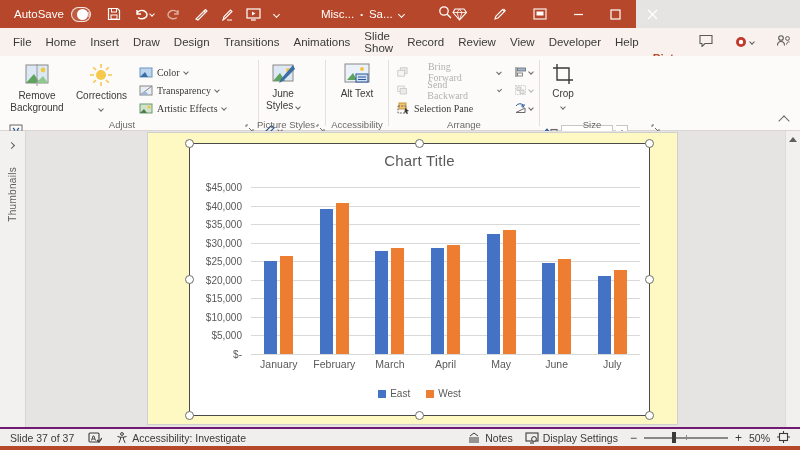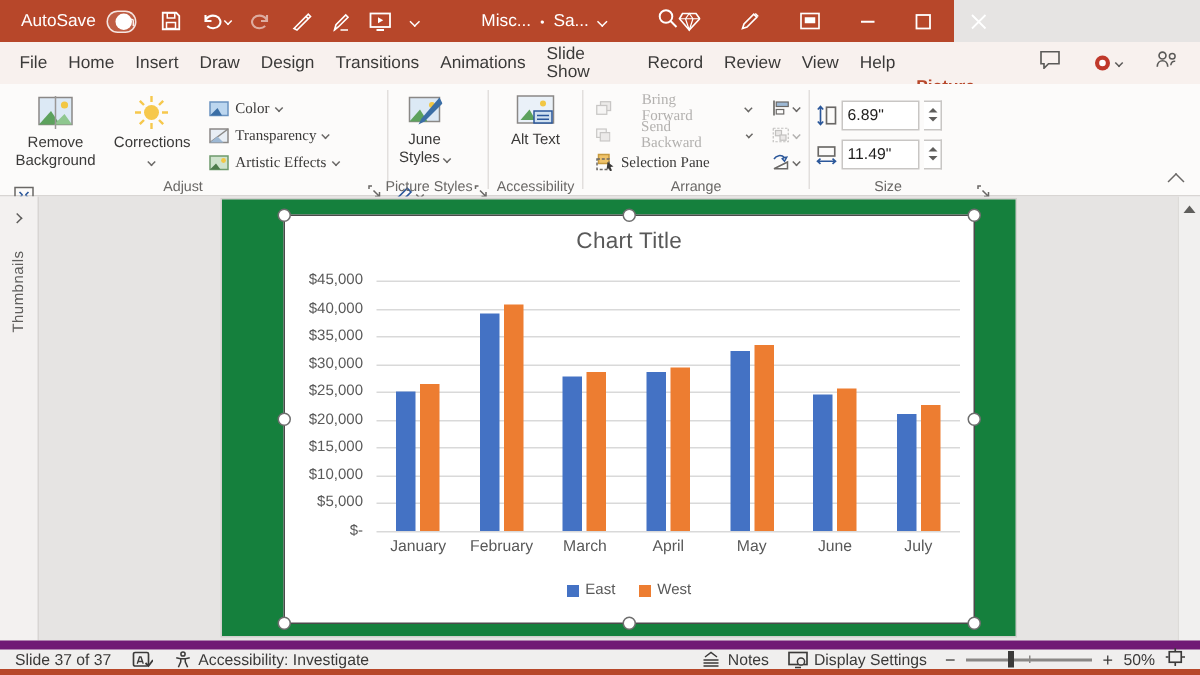--- a/index.html
+++ b/index.html
@@ -64,21 +64,21 @@
   .spin .dn { border-top:3.5px solid #5f5e5c; }
 
   
   .workspace { position:absolute; left:0; top:131px; width:800px; height:296px; background:#e6e4e3; }
   .thumb-rail { position:absolute; left:0; top:0; width:26px; height:296px; background:#f3f1f0;
     border-right:1px solid #d8d5d3; }
   .thumb-rail .rail-chev { position:absolute; left:9px; top:12px; width:5px; height:5px;
     border-right:1.3px solid #5f5e5c; border-bottom:1.3px solid #5f5e5c; transform:rotate(-45deg); }
   .thumb-rail .rail-label { position:absolute; left:7px; top:36px; font-size:10px; color:#5f5e5c;
     writing-mode:vertical-rl; transform:rotate(180deg); letter-spacing:.3px; }
-  .slide { position:absolute; left:148px; top:2px; width:529px; height:291px; background:#15803d;
+  .slide { position:absolute; left:148px; top:2px; width:529px; height:291px; background:#fef9c3;
     box-shadow:0 0 0 1px #d2d0ce; }
   .vscroll { position:absolute; right:0; top:0; width:15px; height:296px; background:#f1f0ef;
     border-left:1px solid #dddbd9; }
   .vscroll .sbtn { position:absolute; left:0; top:1px; width:14px; height:15px; background:#f1f0ef;
     display:flex; align-items:center; justify-content:center; }
   .vscroll .sbtn i { width:0; height:0; border-left:4px solid transparent; border-right:4px solid transparent;
     border-bottom:5px solid #5f5e5c; }
 
   
   .chart-frame { position:absolute; left:41px; top:10px; width:461px; height:273px;
@@ -95,21 +95,21 @@
   .bgroup { flex:1; display:flex; align-items:flex-end; justify-content:center; gap:3px; }
   .bar { width:13px; }
   .xlabels { position:absolute; left:61px; top:214px; width:389px; display:flex; }
   .xlabels span { flex:1; text-align:center; font-size:10.5px; color:#595959; }
   .legend { position:absolute; left:0; right:0; top:244px; display:flex; justify-content:center; gap:16px; }
   .legend .litem { display:flex; align-items:center; gap:4px; font-size:10px; color:#595959; }
   .legend .swatch { width:8px; height:8px; }
 
   
   .statusbar { position:absolute; left:0; top:427px; width:800px; height:19px; background:#f0efee;
-    border-top:6px solid #701a75; display:flex; align-items:center; font-size:10.5px; color:#3b3a39;gap:36px; }
+    border-top:2px solid #701a75; display:flex; align-items:center; font-size:10.5px; color:#3b3a39;gap:36px; }
   .sb-left { display:flex; align-items:center; gap:14px; margin-left:10px; }
   .sb-item { display:flex; align-items:center; gap:4px; }
   .sb-right { margin-left:auto; display:flex; align-items:center; gap:12px; margin-right:10px; }
   .zoomctrl { display:flex; align-items:center; gap:7px; }
   .zslider { position:relative; width:84px; height:11px; }
   .zslider .track { position:absolute; left:0; right:0; top:5px; height:1.5px; background:#8a8886; }
   .zslider .tick { position:absolute; left:50%; top:3px; width:1px; height:5px; background:#8a8886; }
   .zslider .zthumb { position:absolute; left:28px; top:0; width:4px; height:11px; background:#3b3a39; }
   .zminus,.zplus { font-size:12px; color:#3b3a39; }
   .winedge { position:absolute; left:0; top:446px; width:800px; height:4px; background:#B7472A; }
@@ -216,20 +216,21 @@
     <span class="tab">Home</span>
     <span class="tab">Insert</span>
     <span class="tab">Draw</span>
     <span class="tab">Design</span>
     <span class="tab">Transitions</span>
     <span class="tab">Animations</span>
     <span class="tab">Slide Show</span>
     <span class="tab">Record</span>
     <span class="tab">Review</span>
     <span class="tab">View</span>
+    <span class="tab">Developer</span>
     <span class="tab">Help</span>
     <span class="tab active">Picture Format</span>
     <span class="tabrow-right">
       <span><svg width="14" height="13" viewBox="0 0 14 13">
             <path d="M1 1.5h12v8H6l-3 3v-3H1z" fill="none" stroke="#5b5a58" stroke-width="1.1"></path>
           </svg></span>
       <span style="display:flex;align-items:center;gap:3px">
           <svg width="12" height="12" viewBox="0 0 12 12">
             <circle cx="6" cy="6" r="5" fill="#c0392b"></circle>
             <circle cx="6" cy="6" r="2.2" fill="#fff"></circle>
@@ -431,20 +432,27 @@
               <path d="M2 10.5L11 6v4.5z" fill="none" stroke="#6a6866" stroke-width="1"></path>
             </svg>
             <span class="chev chev-sm"></span>
           </span>
       </span>
       <span class="glabel">Arrange</span>
     </div>
     <div class="rdiv"></div>
 
     <div class="rgroup" style="width:128px; padding-left:4px;">
+      <span class="bigbtn" style="width:38px">
+        <svg width="22" height="22" viewBox="0 0 22 22">
+            <path d="M5 1v16h16" fill="none" stroke="#3b3a39" stroke-width="1.4"></path>
+            <path d="M1 5h16v16" fill="none" stroke="#3b3a39" stroke-width="1.4"></path>
+          </svg>
+        <span class="blab"><span>Crop</span><br><span class="chev chev-sm" style="color:#6a6866"></span></span>
+      </span>
       <span class="rowcol" style="gap:5px; padding-top:6px">
         <span class="sizefield">
           <svg width="14" height="14" viewBox="0 0 14 14">
               <path d="M3 1v12M1.2 3L3 1l1.8 2M1.2 11L3 13l1.8-2" fill="none" stroke="#2b579a" stroke-width="1.1"></path>
               <rect x="7" y="1.5" width="6" height="11" fill="none" stroke="#6a6866" stroke-width="1.1"></rect>
             </svg>
           <span class="sizeinput">6.89"</span>
           <span class="spin">
               <i class="up"></i>
               <i class="dn"></i>

